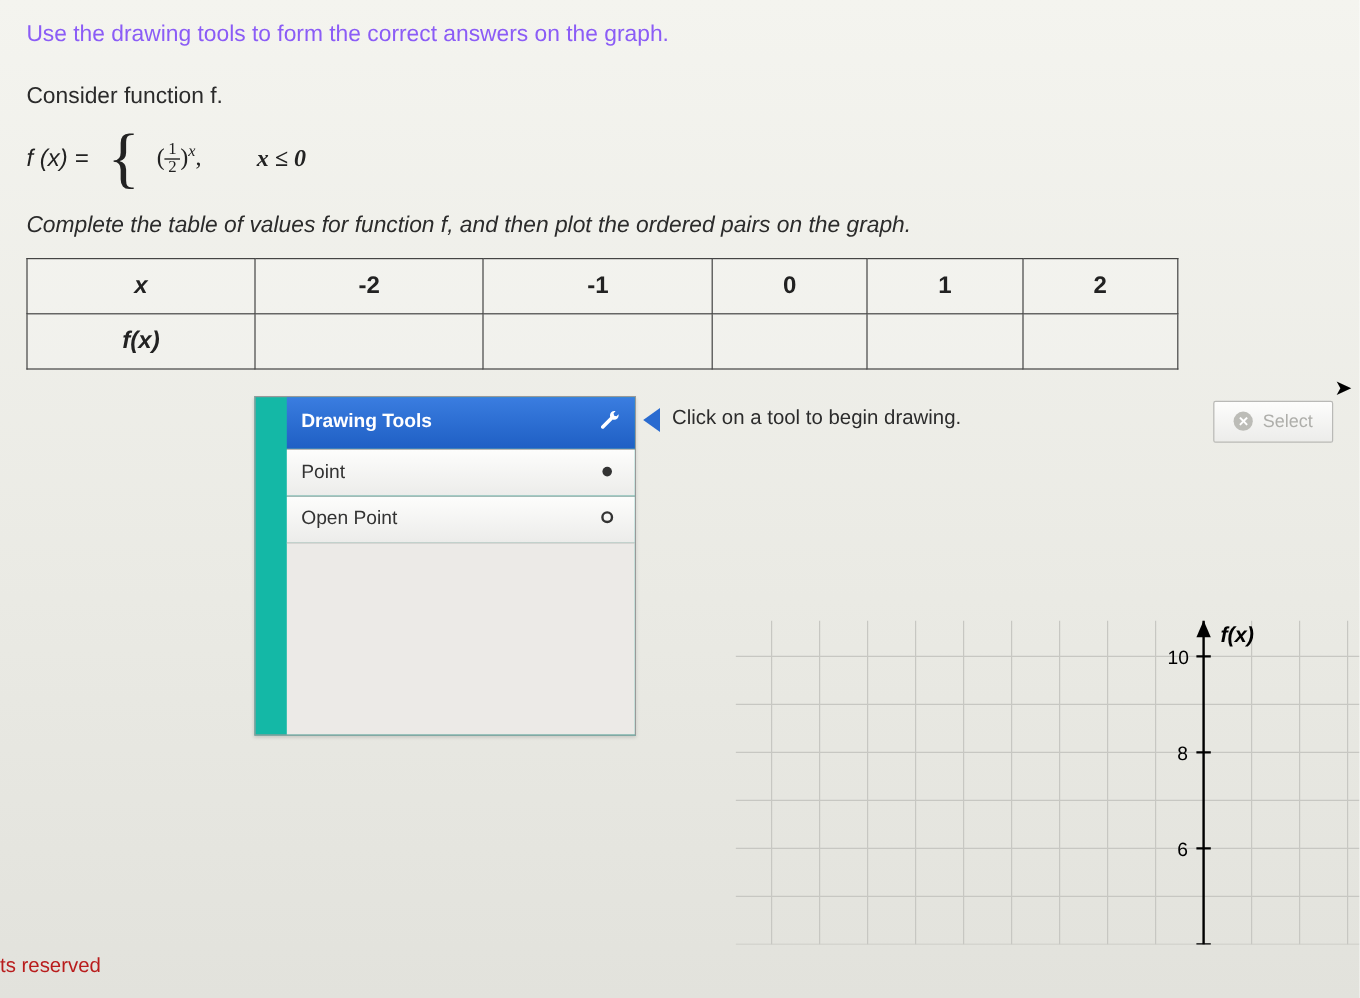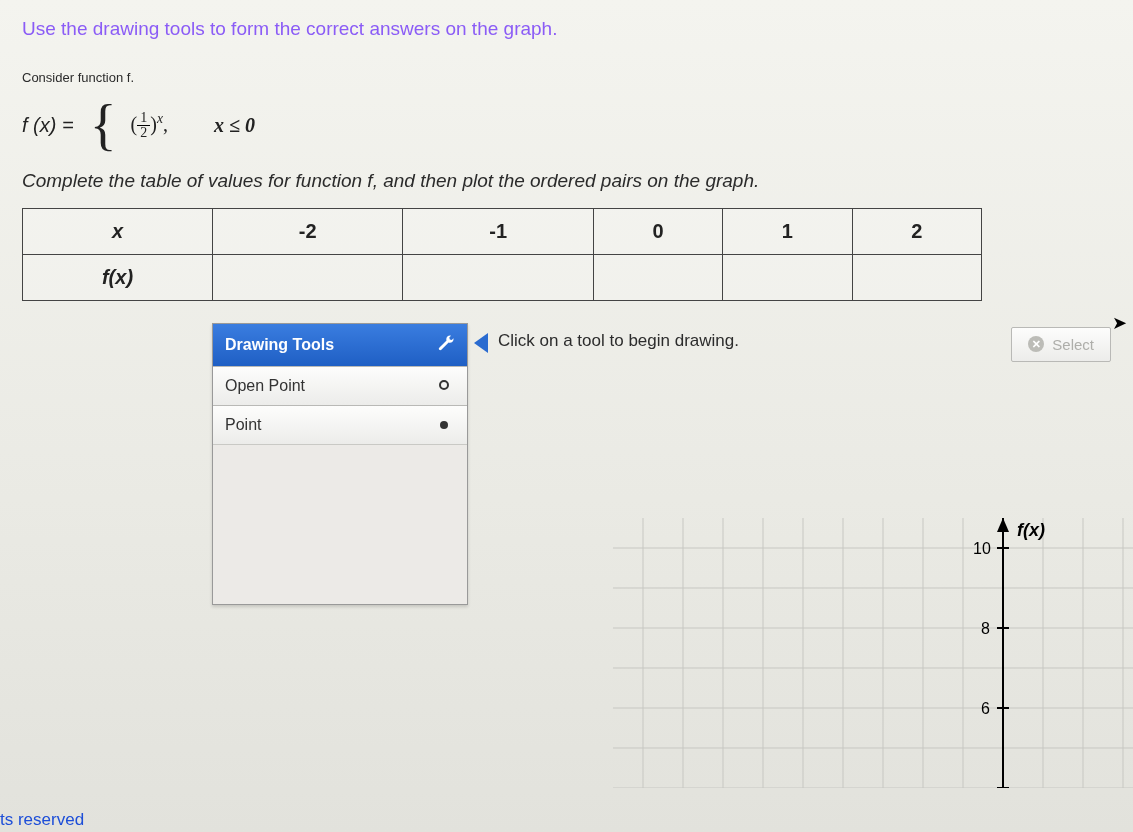--- a/index.html
+++ b/index.html
@@ -8,21 +8,21 @@
     padding: 18px 22px;
     font-family: Arial, Helvetica, sans-serif;
     background: linear-gradient(180deg, #f4f4ef 0%, #eaeae4 60%, #e2e2dc 100%);
     color: #222;
     width: 1133px;
     height: 832px;
     overflow: hidden;
     position: relative;
   }
   .instr { font-size: 19px; color: #8b5cf6; margin-bottom: 30px; }
-  .consider { font-size: 13px; color: #2b2b2b; margin-bottom: 18px; }
+  .consider { font-size: 19px; color: #2b2b2b; margin-bottom: 18px; }
   .fn-row { display: flex; align-items: center; gap: 12px; margin-bottom: 22px; font-size: 20px; }
   .fx { font-style: italic; }
   .brace { font-size: 56px; line-height: 0.8; font-family: 'Times New Roman', serif; margin: 0 2px 0 4px; }
   .pieces { display: flex; flex-direction: column; gap: 10px; font-family: 'Times New Roman', serif; }
   .piece-row { display: flex; align-items: center; gap: 46px; }
   .frac { display: inline-flex; flex-direction: column; align-items: center; vertical-align: middle; line-height: 1; font-size: 14px; }
   .frac .num { border-bottom: 1.2px solid #000; padding: 0 3px; }
   .frac .den { padding: 0 3px; }
   sup { font-size: 0.68em; vertical-align: super; font-style: italic; }
   .cond { font-style: italic; min-width: 80px; font-weight: bold; }
@@ -34,24 +34,25 @@
     font-size: 20px;
     height: 46px;
     font-weight: normal;
     background: rgba(255,255,255,0.2);
   }
   table.values th:first-child, table.values td:first-child { width: 190px; font-weight: bold; font-style: italic; }
   table.values td { font-weight: bold; }
 
   .workarea { display: flex; align-items: flex-start; gap: 0; margin-left: 190px; }
   .tools {
-    width: 256px;
+    width: 318px;
     border: 1px solid #999;
-    background: #e5e5e5;
+    background: #14b8a6;
     box-shadow: 0 2px 3px rgba(0,0,0,0.15);
+    padding-left: 26px;
   }
   .tools-header {
     background: linear-gradient(180deg, #3a7de0 0%, #1f5fc4 100%);
     color: #fff;
     font-weight: bold;
     font-size: 16px;
     padding: 10px 12px;
     display: flex;
     justify-content: space-between;
     align-items: center;
@@ -102,21 +103,21 @@
     position: absolute;
     right: 0;
     bottom: 40px;
     pointer-events: none;
   }
   .graph {
     width: 520px;
     height: 270px;
   }
 
-  .footer { position: absolute; bottom: 2px; left: 0; color: #1d4ed8; font-size: 17px; }
+  .footer { position: absolute; bottom: 17px; left: 0; color: #b91c1c; font-size: 17px; }
   .cursor-arrow { position: absolute; right: 6px; top: 312px; font-size: 18px; color: #000; }
 </style>
 </head>
 <body>
 
 <div class="cursor-arrow">➤</div>
 
 <div class="instr">Use the drawing tools to form the correct answers on the graph.</div>
 
 <div class="consider">Consider function f.</div>
@@ -164,32 +165,32 @@
   <div class="tools">
     <div class="tools-header">
       <span>Drawing Tools</span>
       <span class="wrench-icon">
         <svg viewBox="0 0 24 24">
             <path d="M22 6.9c0-.4 0-.8-.1-1.2l-2.2 2.2-2.6-.7-.7-2.6 2.2-2.2C18.2 2.1 17.8 2 17.4 2c-2.8 0-5 2.2-5 5 0 .6.1 1.1.3 1.6L3 18.3c-.8.8-.8 2 0 2.8.8.8 2 .8 2.8 0l9.7-9.7c.5.2 1 .3 1.6.3 2.8 0 5-2.2 5-5z"></path>
           </svg>
       </span>
     </div>
     <div class="tool-row">
+      <span>Point</span>
+      <span class="ticon">
+        <svg width="10" height="10">
+            <circle cx="5" cy="5" r="4" fill="#333"></circle>
+          </svg>
+      </span>
+    </div>
+    <div class="tool-row">
       <span>Open Point</span>
       <span class="ticon">
         <svg width="12" height="12">
             <circle cx="6" cy="6" r="4" fill="none" stroke="#333" stroke-width="2"></circle>
-          </svg>
-      </span>
-    </div>
-    <div class="tool-row">
-      <span>Point</span>
-      <span class="ticon">
-        <svg width="10" height="10">
-            <circle cx="5" cy="5" r="4" fill="#333"></circle>
           </svg>
       </span>
     </div>
     <div class="tool-body-fill"></div>
   </div>
 
   <div class="hint-bar">
     <div class="hint-arrow"></div>
     <div class="hint-text">Click on a tool to begin drawing.</div>
     <div class="delete-btn">

